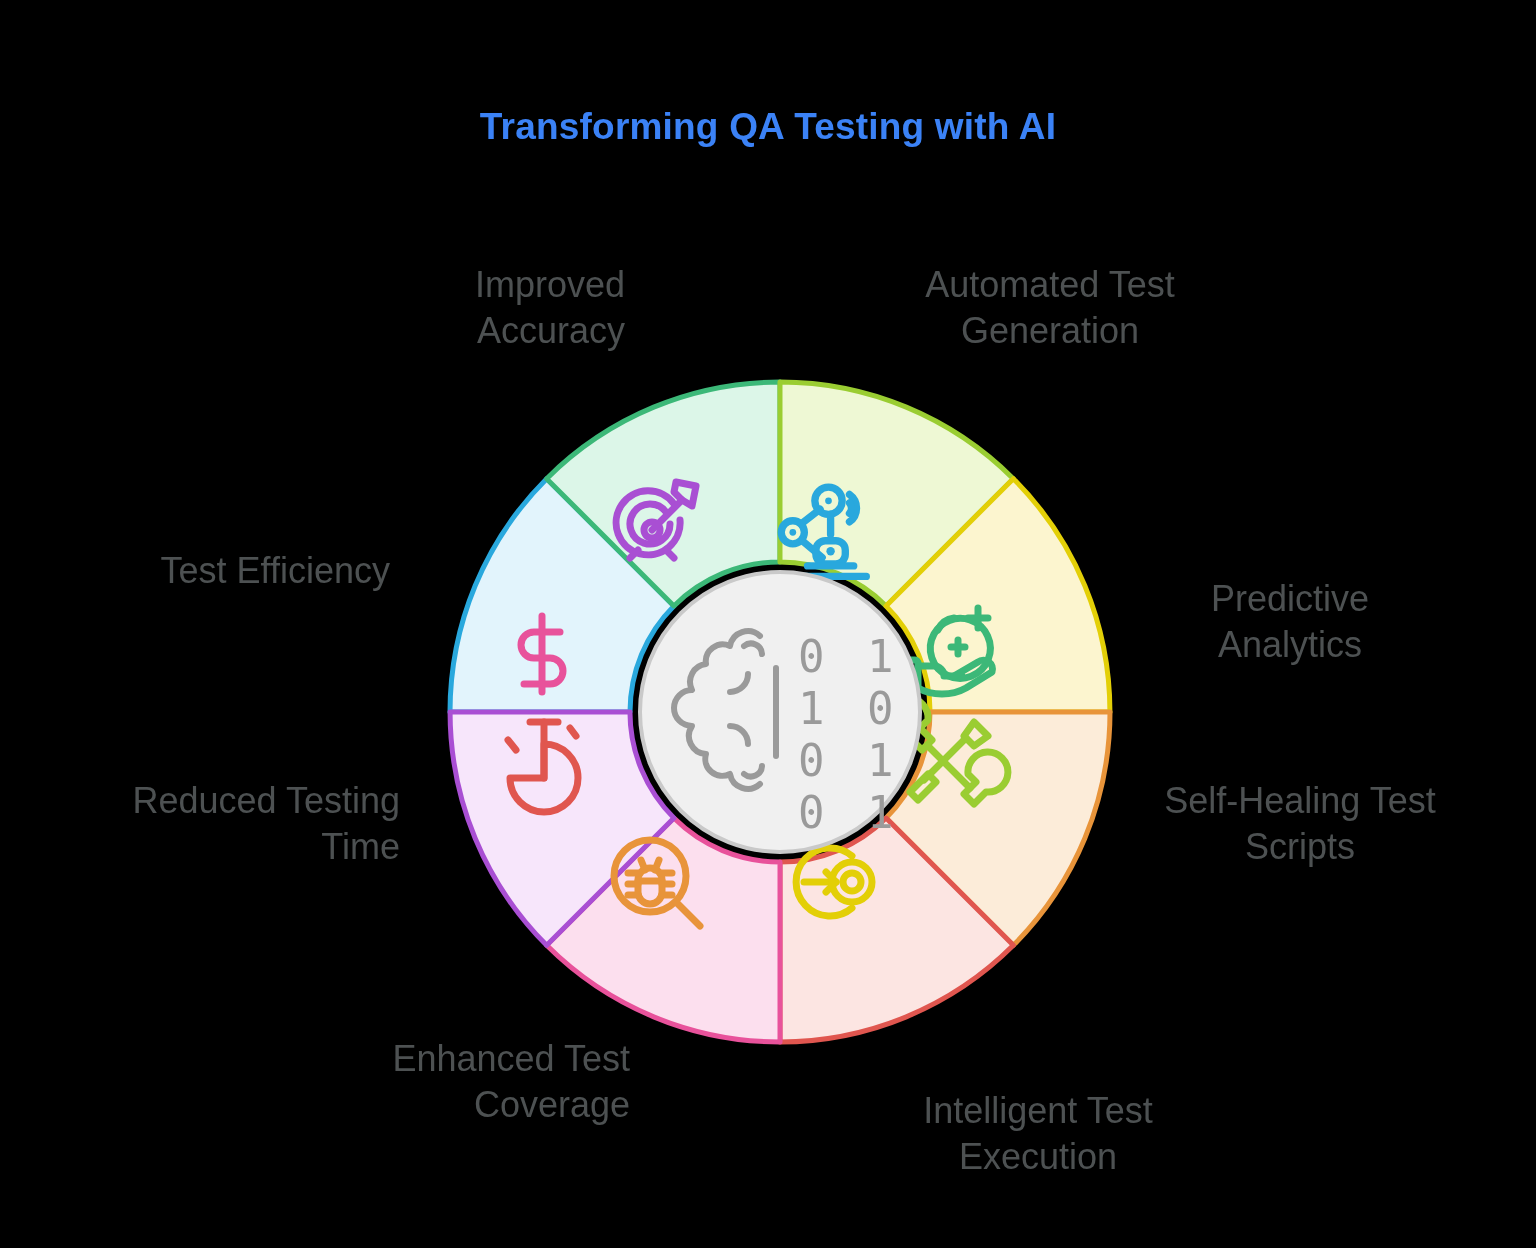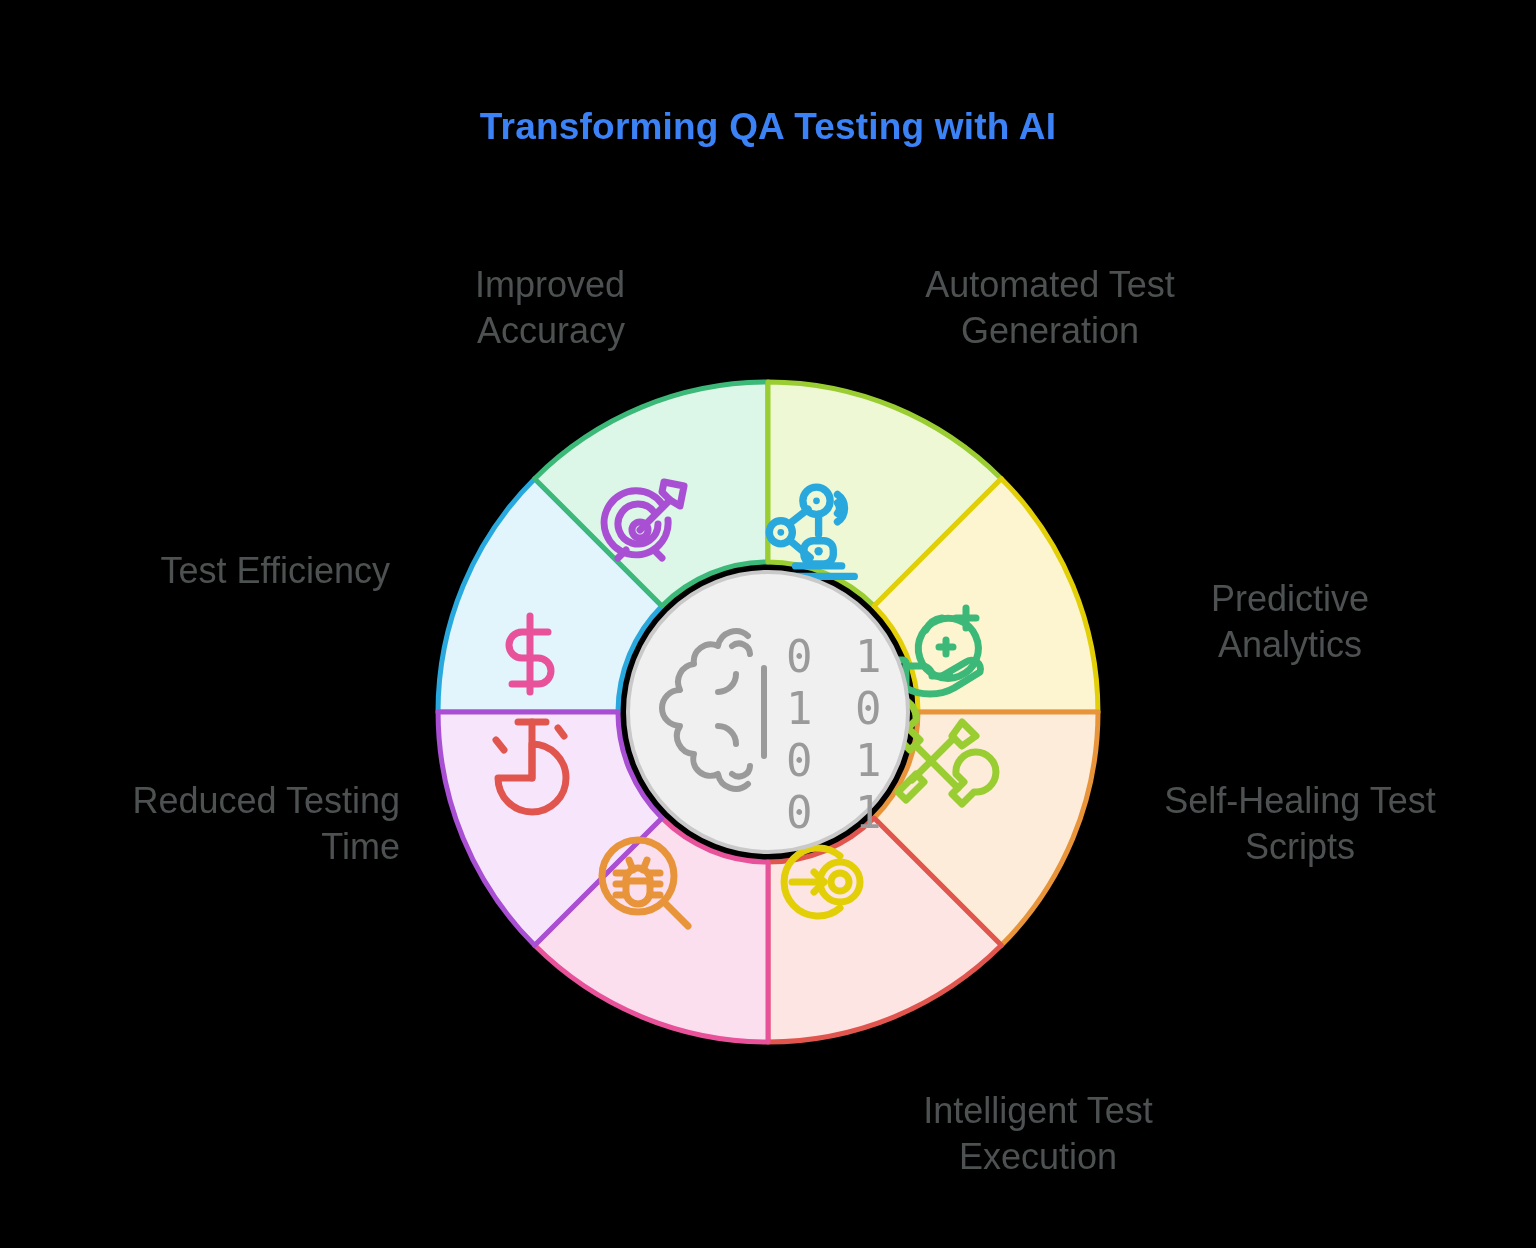--- a/index.html
+++ b/index.html
@@ -9,21 +9,21 @@
     overflow:hidden;position:relative;
   }
   #stage{position:absolute;inset:0;}
 
   .title{
     position:absolute;top:106px;left:0;width:1536px;
     text-align:center;font-size:37px;font-weight:700;
     color:#3b82f6;letter-spacing:.2px;
   }
 
-  .wheel{position:absolute;left:368px;top:312px;width:800px;height:800px;text-align:right;}
+  .wheel{position:absolute;left:380px;top:312px;width:800px;height:800px;text-align:right;}
   .wheel svg{display:block;width:800px;height:800px;overflow:visible;}
 
   .lbl{
     position:absolute;font-size:36px;line-height:1.28;
     color:#4d5152;font-weight:400;white-space:pre-line;
   }
   .lbl.r{text-align:right;}
   .lbl.l{text-align:center;}
 
   
@@ -190,19 +190,21 @@
   </div>
 
   <div class="lbl l" id="lab-0">Automated Test
 Generation</div>
   <div class="lbl l" id="lab-1">Predictive
 Analytics</div>
   <div class="lbl l" id="lab-2">Self-Healing Test
 Scripts</div>
   <div class="lbl l" id="lab-3">Intelligent Test
 Execution</div>
+  <div class="lbl r" id="lab-4">Enhanced Test
+Coverage</div>
   <div class="lbl r" id="lab-5">Reduced Testing
 Time</div>
   <div class="lbl r" id="lab-6">Test Efficiency</div>
   <div class="lbl r" id="lab-7">Improved
 Accuracy</div>
 
 </div>
 
 </body></html>

